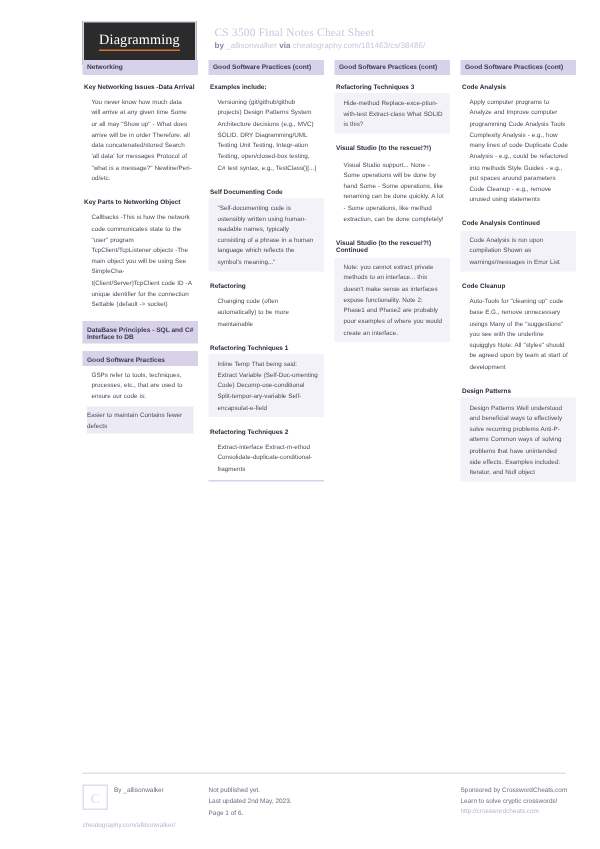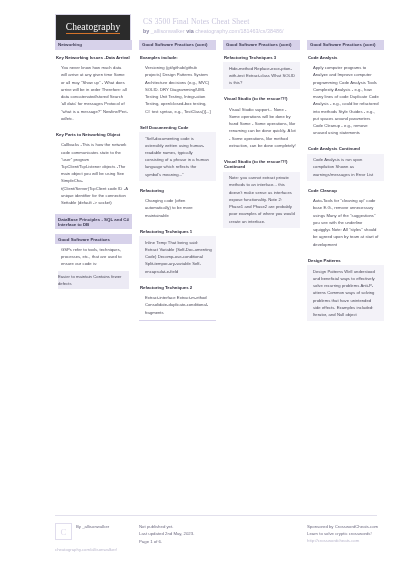--- a/index.html
+++ b/index.html
@@ -183,21 +183,21 @@
   .f-link-strong { color: #6d6a80; }
   .f-small { font-size: 4.3px; color: #6d6a80; line-height: 1.7; }
 </style>
 </head>
 <body>
 
 <div class="page">
 
   <div class="header">
     <div class="logo-box">
-      <span class="logo-text">Cheatography</span>
+      <span class="logo-text">Diagramming</span>
     </div>
     <div class="header-text">
       <div class="sheet-title">CS 3500 Final Notes Cheat Sheet</div>
       <div class="sheet-by">
         <b>by</b>
         <span class="lnk">_allisonwalker</span>
         <b>via</b>
         <span class="lnk">cheatography.com/181463/cs/38486/</span>
       </div>
     </div>

